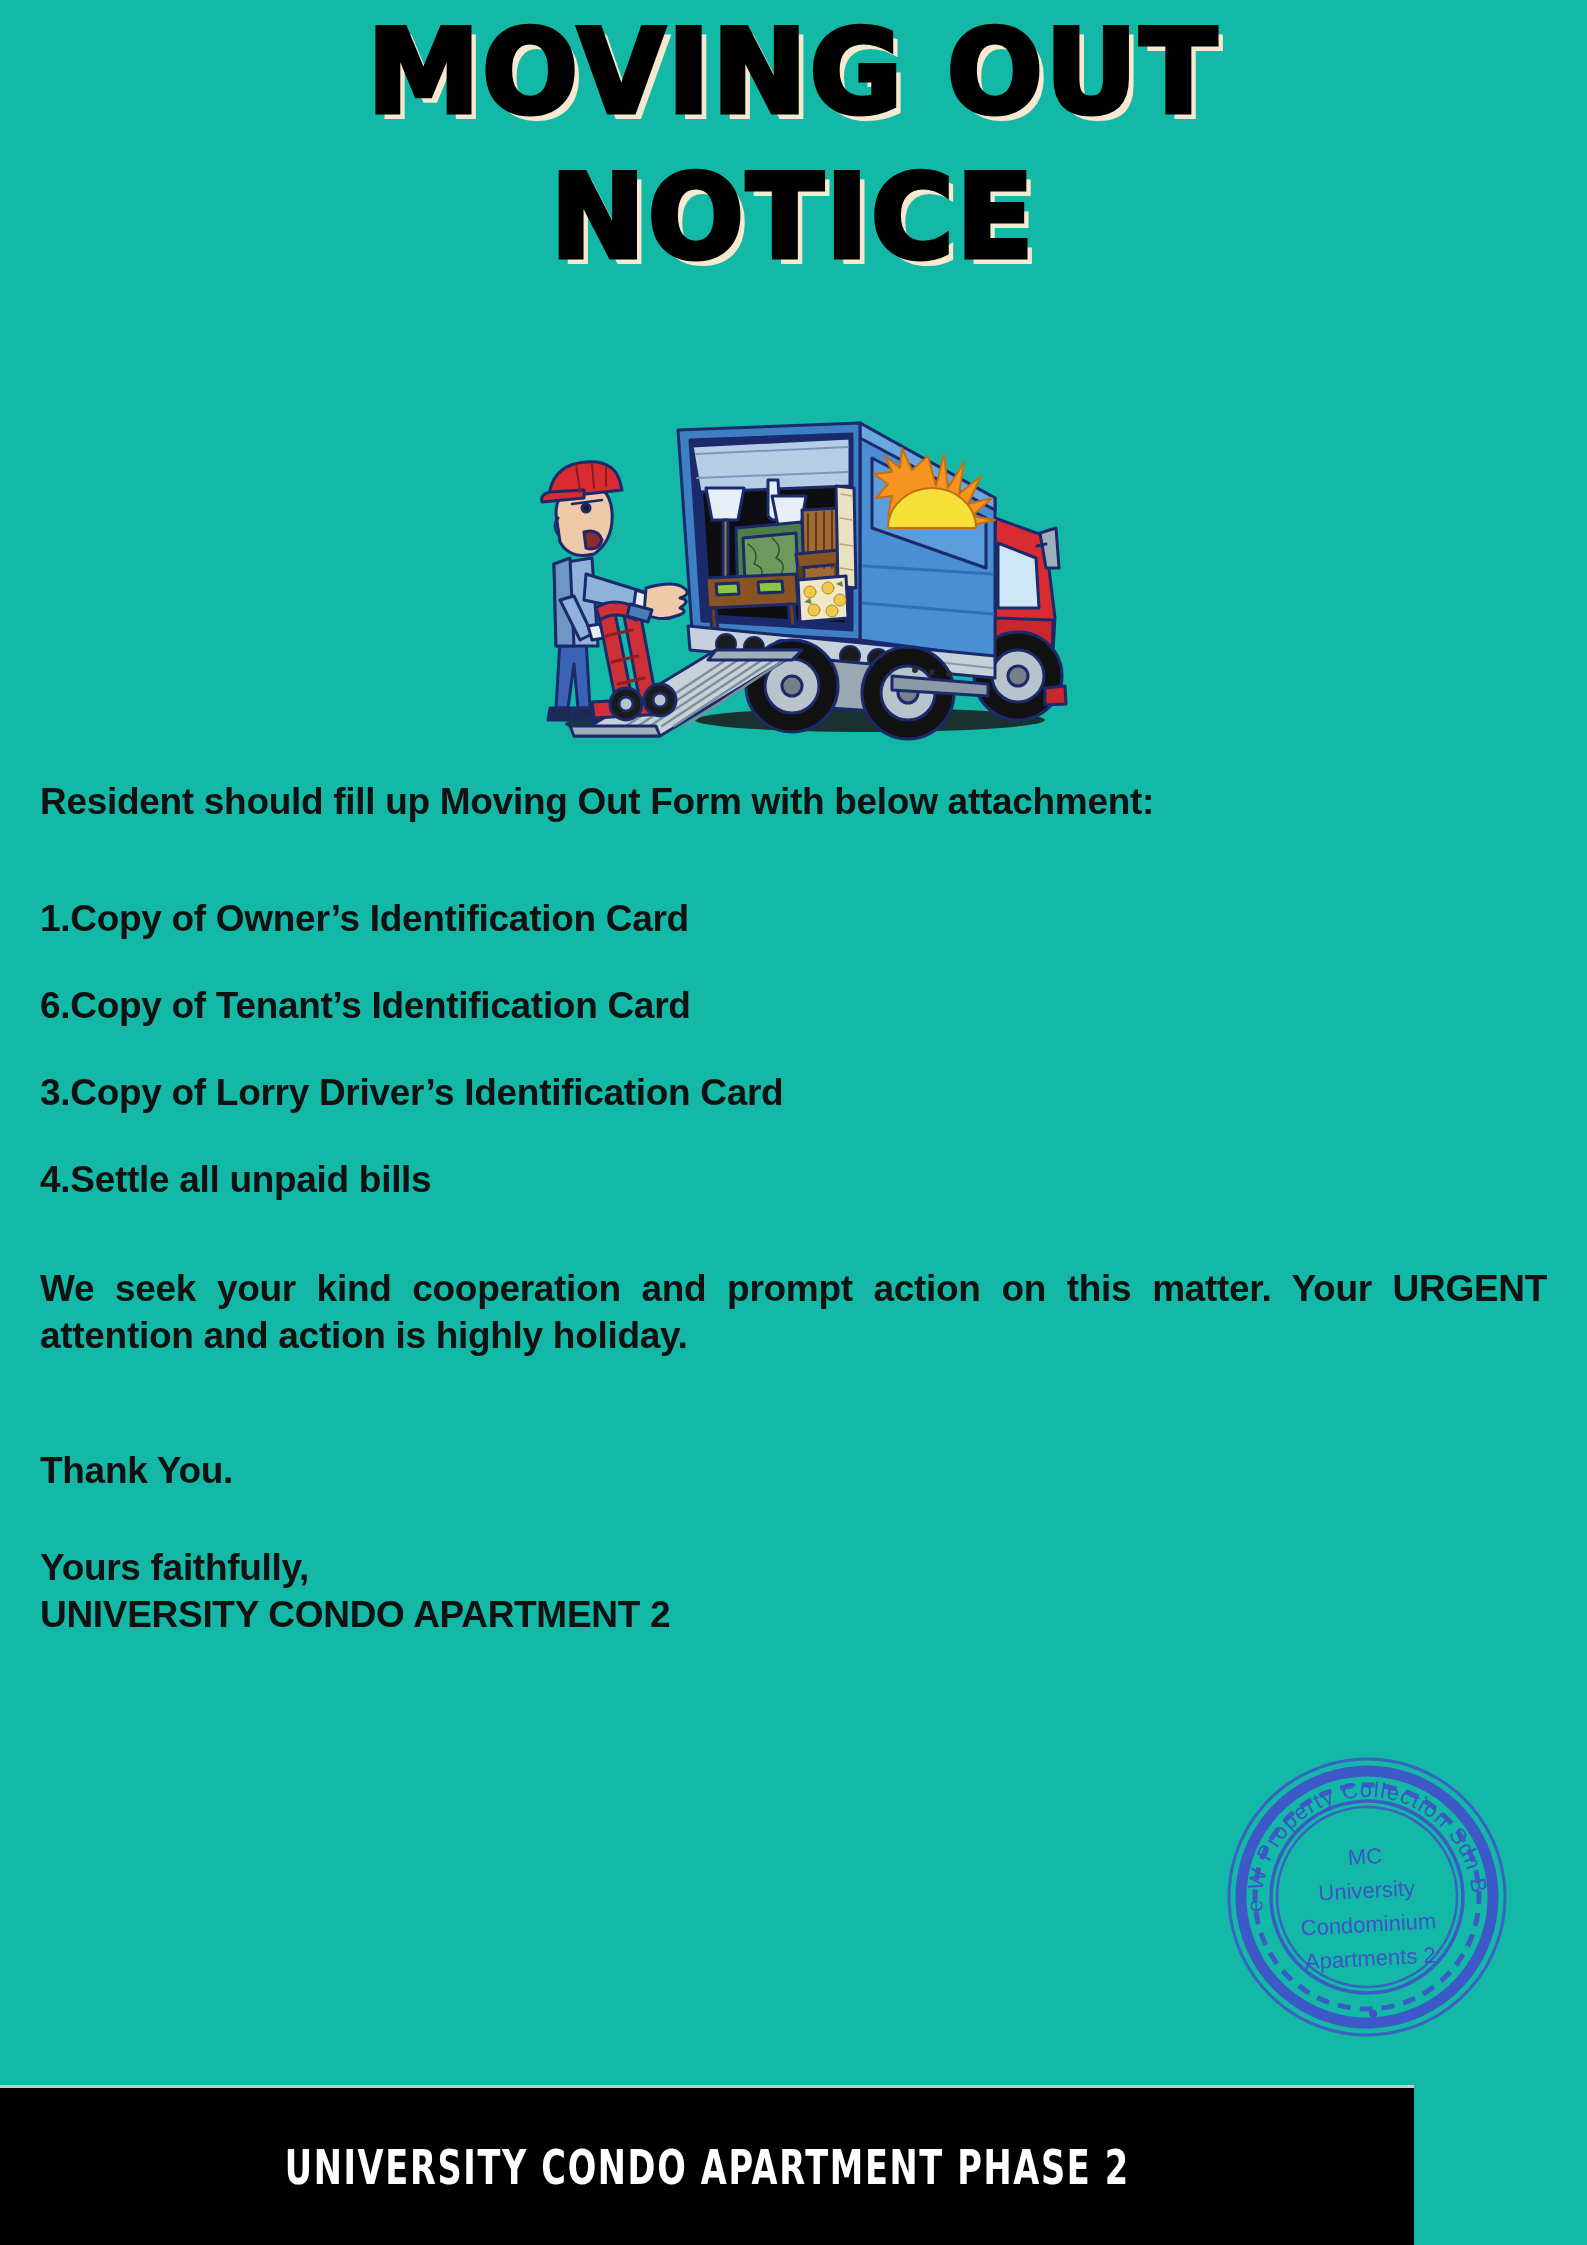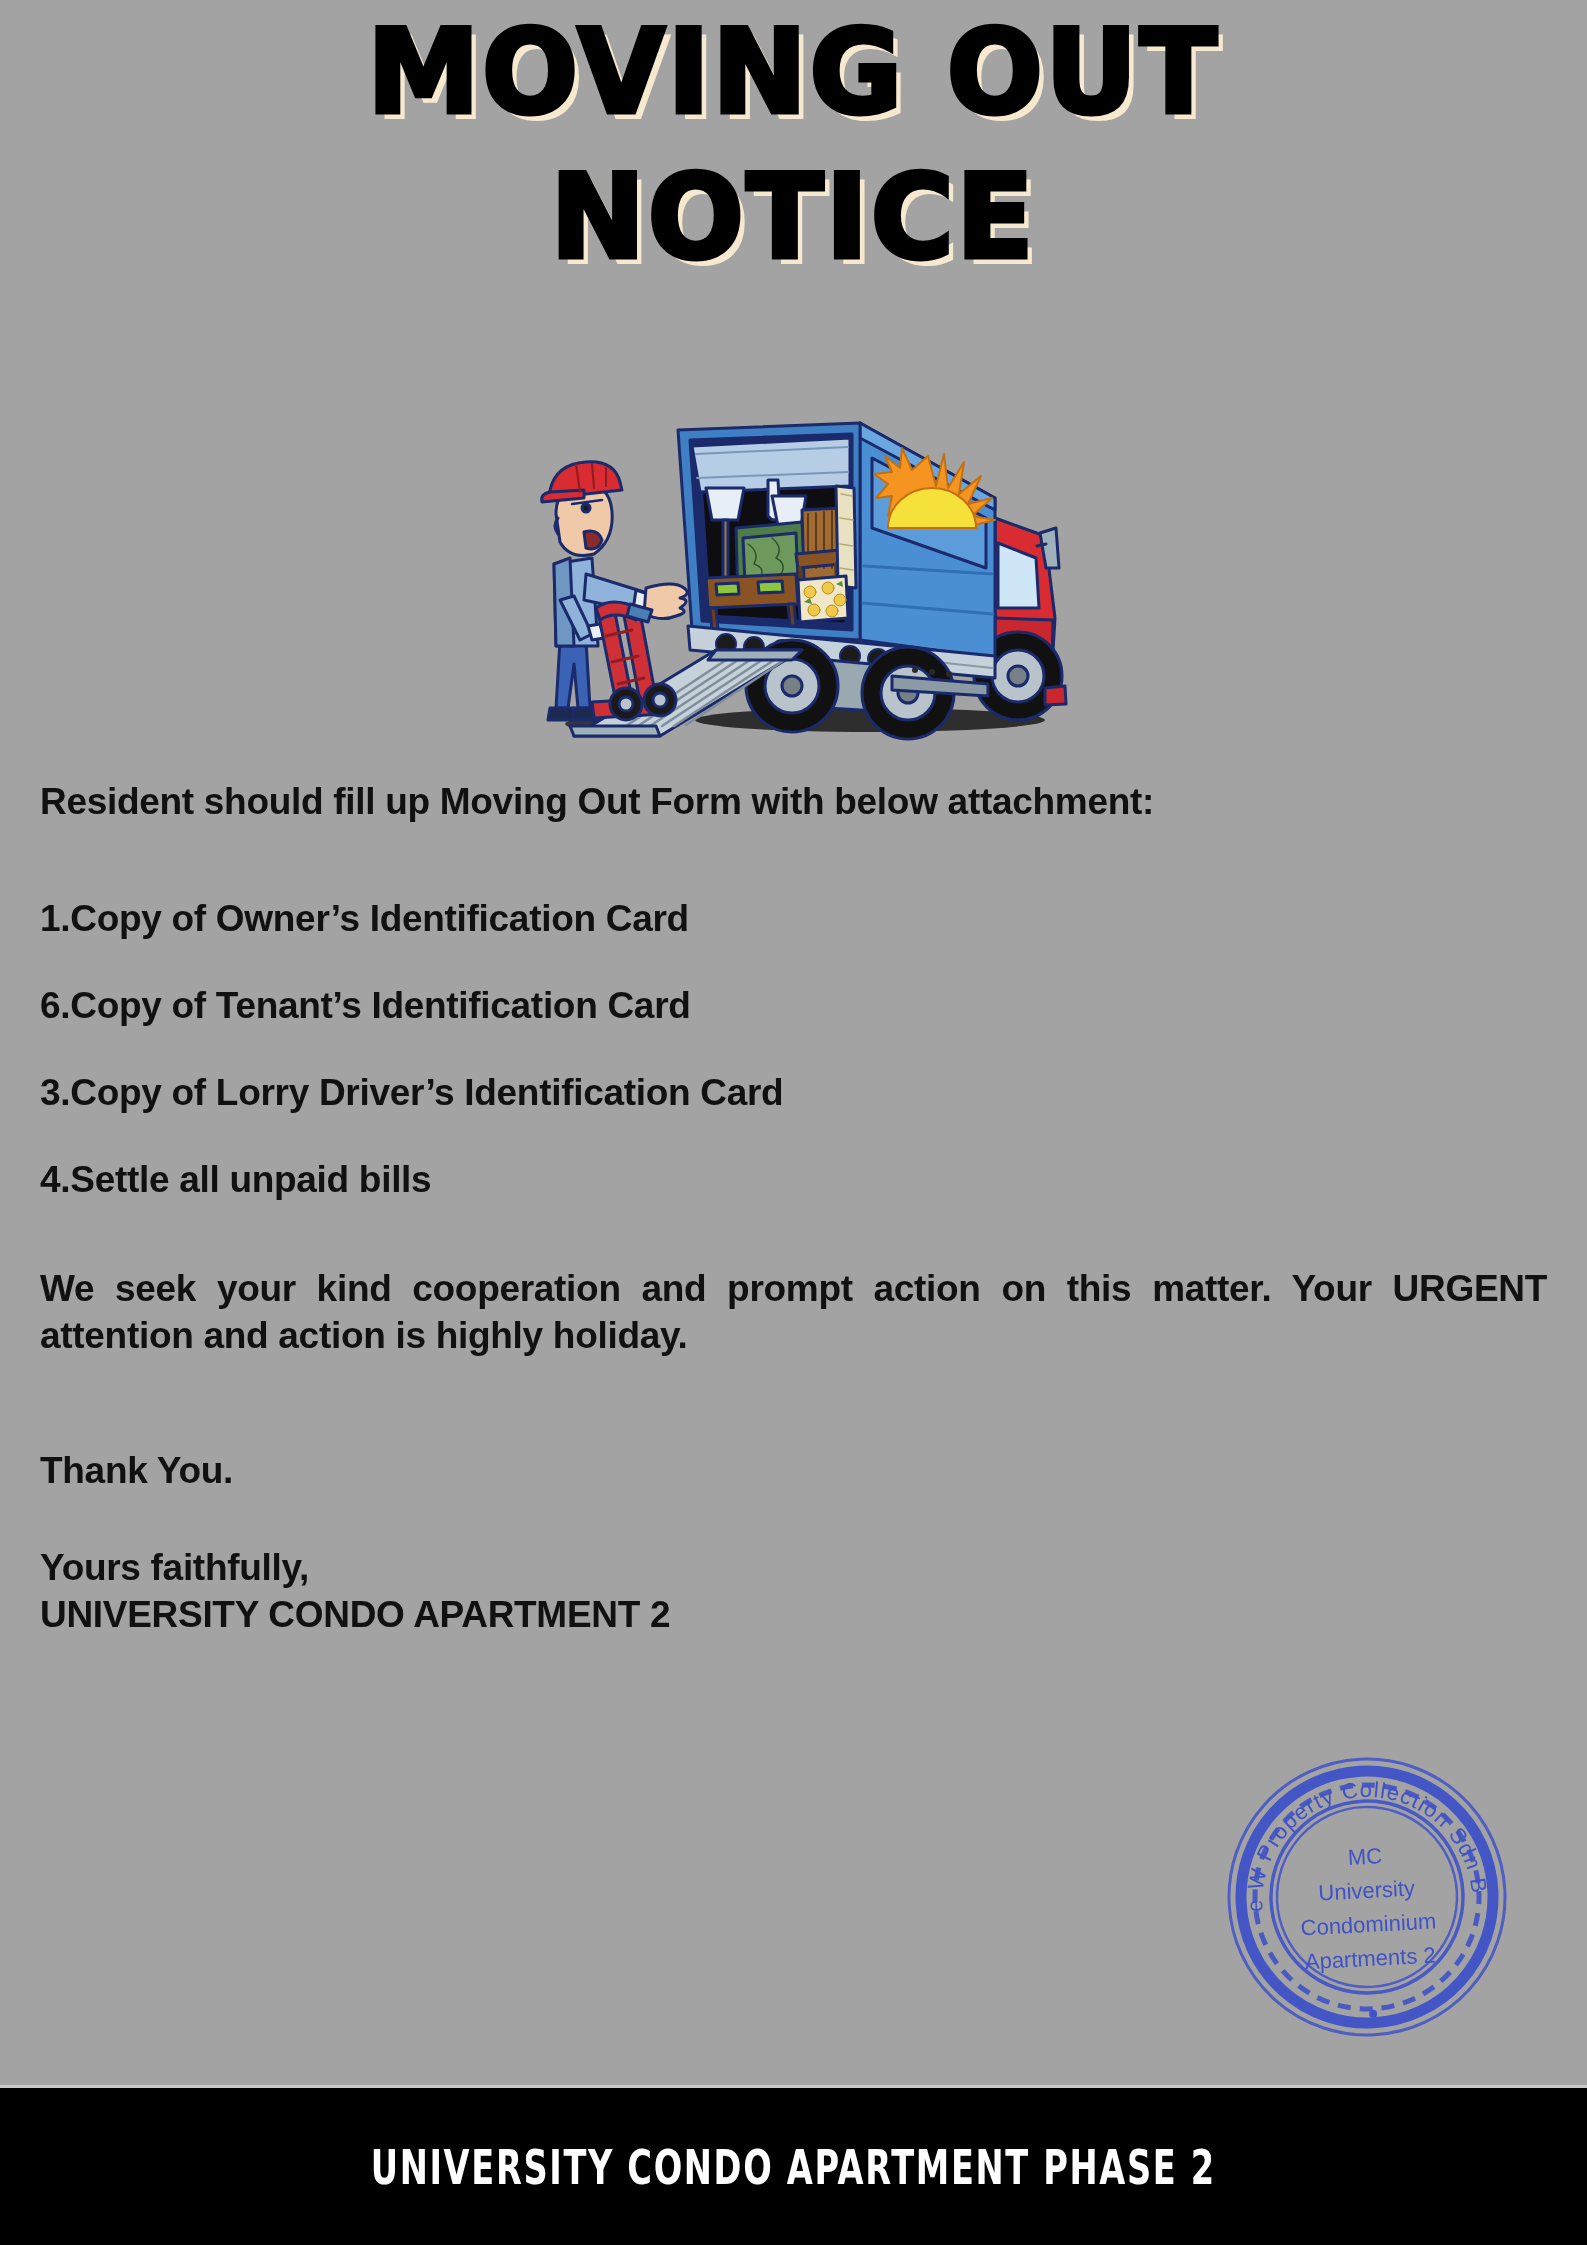--- a/index.html
+++ b/index.html
@@ -8,21 +8,21 @@
     padding: 0;
     background: #ffffff;
   }
   body {
     font-family: "Liberation Sans", sans-serif;
   }
   #page {
     position: relative;
     width: 1587px;
     height: 2245px;
-    background: #a3a3a3;
+    background: #14b8a6;
     overflow: hidden;
   }
 
   
   .title-block {
     position: absolute;
     top: 8px;
     left: 0;
     width: 1587px;
     text-align: center;
@@ -91,21 +91,21 @@
     height: 290px;
     transform: rotate(-3deg);
   }
   .stamp svg { display: block; }
 
   
   .footer-bar {
     position: absolute;
     left: 0;
     bottom: 0;
-    width: 1587px;
+    width: 1414px;
     height: 160px;
     background: #000000;
     border-top: 3px solid #c9c9c9;
     box-sizing: border-box;
     display: flex;
     align-items: center;
     justify-content: center;
   }
   .footer-text {
     font-family: "DejaVu Sans", sans-serif;

